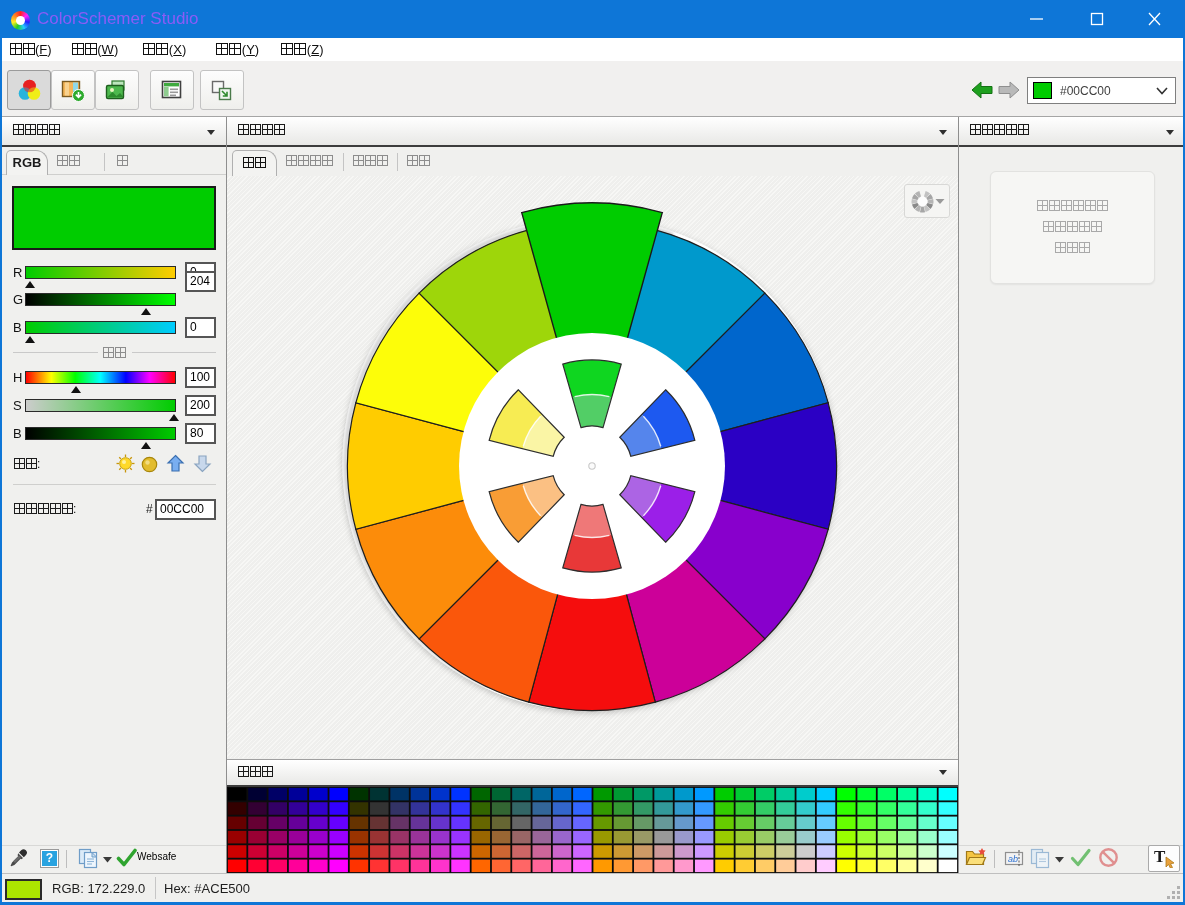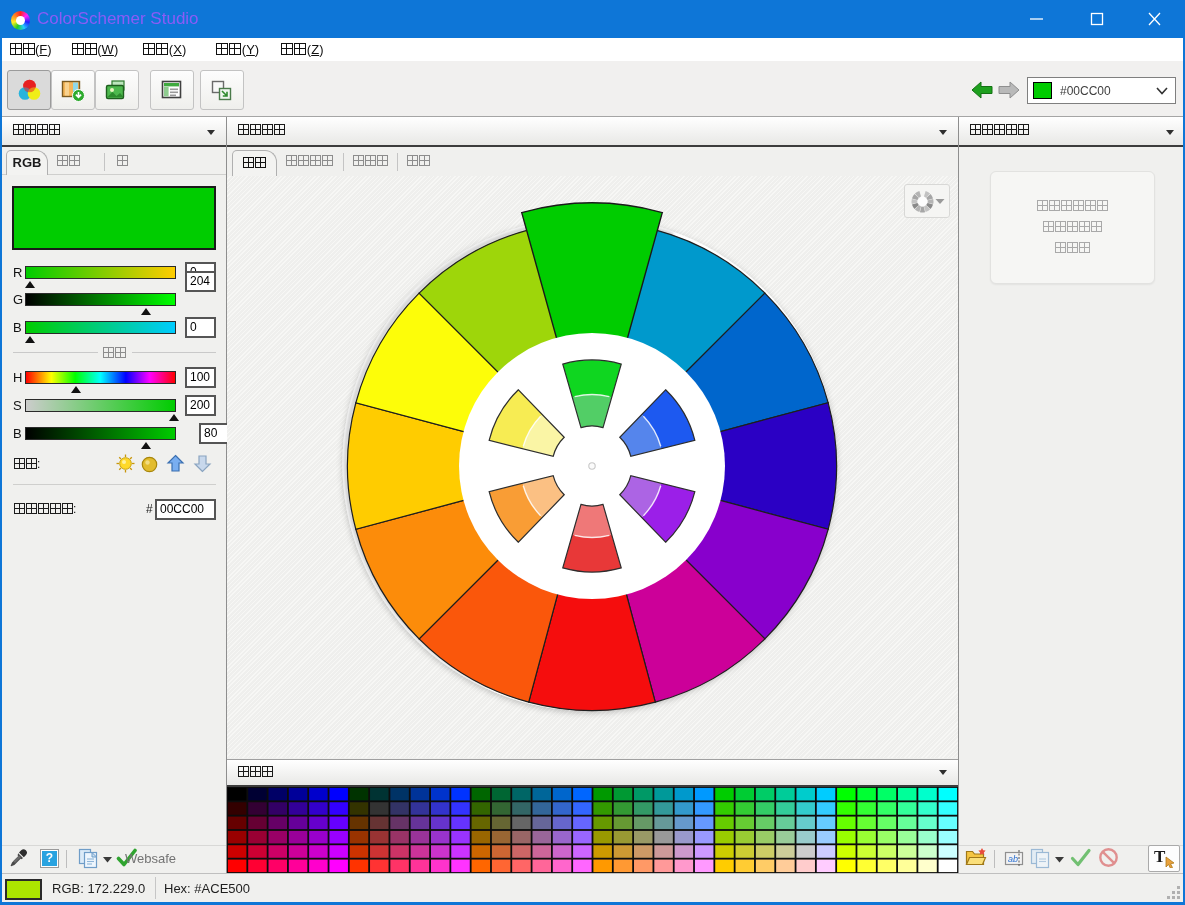--- a/index.html
+++ b/index.html
@@ -137,21 +137,21 @@
 <div class="vbox" style="left:185px;top:367px">100</div>
 
 <div class="lbl" style="left:13px;top:398px">S</div>
 <div class="track" style="left:25px;top:399px;background:linear-gradient(to right,#cccccc,#00CC00)"></div>
 <div class="mk" style="left:169px;top:414px"></div>
 <div class="vbox" style="left:185px;top:395px">200</div>
 
 <div class="lbl" style="left:13px;top:426px">B</div>
 <div class="track" style="left:25px;top:427px;background:linear-gradient(to right,#000,#00CC00)"></div>
 <div class="mk" style="left:141px;top:442px"></div>
-<div class="vbox" style="left:199px;top:423px">80</div>
+<div class="vbox" style="left:185px;top:423px">80</div>
 
 <div class="ab" style="left:13px;top:457px;font-size:12px"><i class="c s"></i><i class="c s"></i>:</div>
 <svg class="ab" style="left:116px;top:454px" width="19" height="19">
     <g stroke="#c8960c" stroke-width="1.3">
       <line x1="9.5" y1="0.5" x2="9.5" y2="3"></line>
       <line x1="9.5" y1="16" x2="9.5" y2="18.5"></line>
       <line x1="0.5" y1="9.5" x2="3" y2="9.5"></line>
       <line x1="16" y1="9.5" x2="18.5" y2="9.5"></line>
       <line x1="3.2" y1="3.2" x2="5" y2="5"></line>
       <line x1="14" y1="14" x2="15.8" y2="15.8"></line>
@@ -196,21 +196,21 @@
       <line x1="9" y1="13.5" x2="16" y2="13.5"></line>
       <line x1="9" y1="16" x2="14" y2="16"></line>
     </g>
   </svg>
 <svg class="ab" style="left:102px;top:856px" width="12" height="8">
     <path d="M1 1 L5.5 6.5 L10 1 Z" fill="#3a3a3a"></path>
   </svg>
 <svg class="ab" style="left:116px;top:847px" width="22" height="21">
     <path d="M2.5 11.5 L8 17.5 L19 3.5" fill="none" stroke="#2fa42f" stroke-width="3.6" stroke-linecap="round" stroke-linejoin="round"></path>
   </svg>
-<div class="ab" style="left:125px;top:851px;font-size:13px;color:#737373">Websafe</div>
+<div class="ab" style="left:137px;top:851px;font-size:10px;color:#000000">Websafe</div>
 
 <div class="ab" style="left:227px;top:147px;width:731px;height:29px;background:#f0f0ee"></div>
 <div class="ab" style="left:232px;top:150px;width:45px;height:26px;background:#f3f3f1;border:1px solid #b0b0b0;border-bottom:none;border-radius:5px 12px 0 0;text-align:center;font-weight:bold;font-size:12px;line-height:24px;color:#111"><i class="c s"></i><i class="c s"></i></div>
 <div class="ab gtx" style="left:285px;top:154px"><i class="c s"></i><i class="c s"></i><i class="c s"></i><i class="c s"></i></div>
 <div class="vline" style="left:343px;top:153px;height:18px;background:#c4c4c4"></div>
 <div class="ab gtx" style="left:352px;top:154px"><i class="c s"></i><i class="c s"></i><i class="c s"></i></div>
 <div class="vline" style="left:397px;top:153px;height:18px;background:#c4c4c4"></div>
 <div class="ab gtx" style="left:406px;top:154px"><i class="c s"></i><i class="c s"></i></div>
 
 <div class="ab" style="left:227px;top:176px;width:731px;height:582px;background:repeating-linear-gradient(135deg,#efefed 0 2px,#f7f7f5 2px 3px)"></div>

